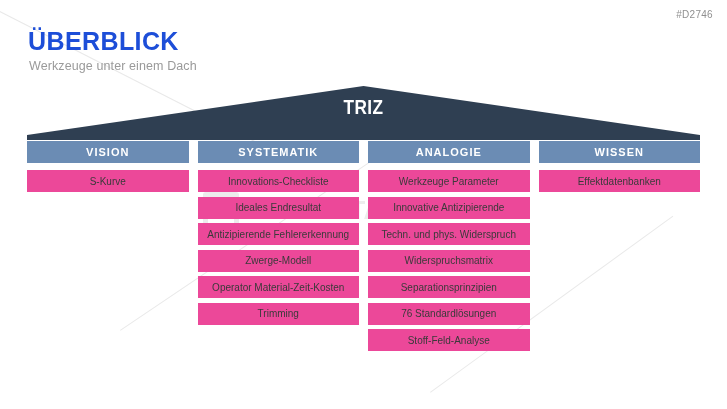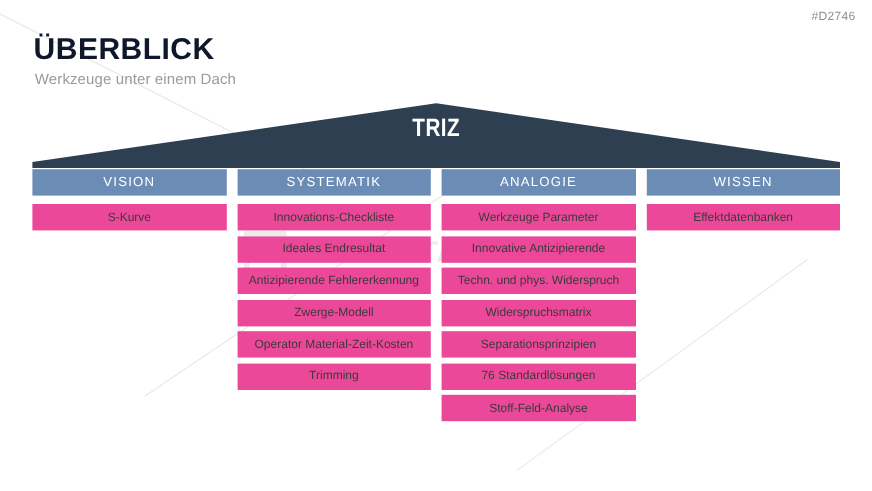--- a/index.html
+++ b/index.html
@@ -79,21 +79,21 @@
     font-size: 10px;
     color: #8f8f8f;
     letter-spacing: 0.3px;
   }
   .title {
     position: absolute;
     left: 28px;
     top: 29px;
     font-size: 25px;
     font-weight: bold;
-    color: #0f172a;
+    color: #1d4ed8;
     letter-spacing: 0.4px;
     line-height: 1;
   }
   .subtitle {
     position: absolute;
     left: 29px;
     top: 60px;
     font-size: 12.5px;
     color: #9a9a9a;
     letter-spacing: 0.1px;
@@ -140,20 +140,21 @@
   .col-header {
     height: 22px;
     background: #6b8cb4;
     color: #ffffff;
     font-size: 11px;
     letter-spacing: 1px;
     display: flex;
     align-items: center;
     justify-content: center;
     margin-bottom: 2.5px;
+    font-weight: bold;
   }
   .item {
     height: 22px;
     background: #ec4899;
     color: #3a3a3a;
     font-size: 10px;
     display: flex;
     align-items: center;
     justify-content: center;
     text-align: center;

